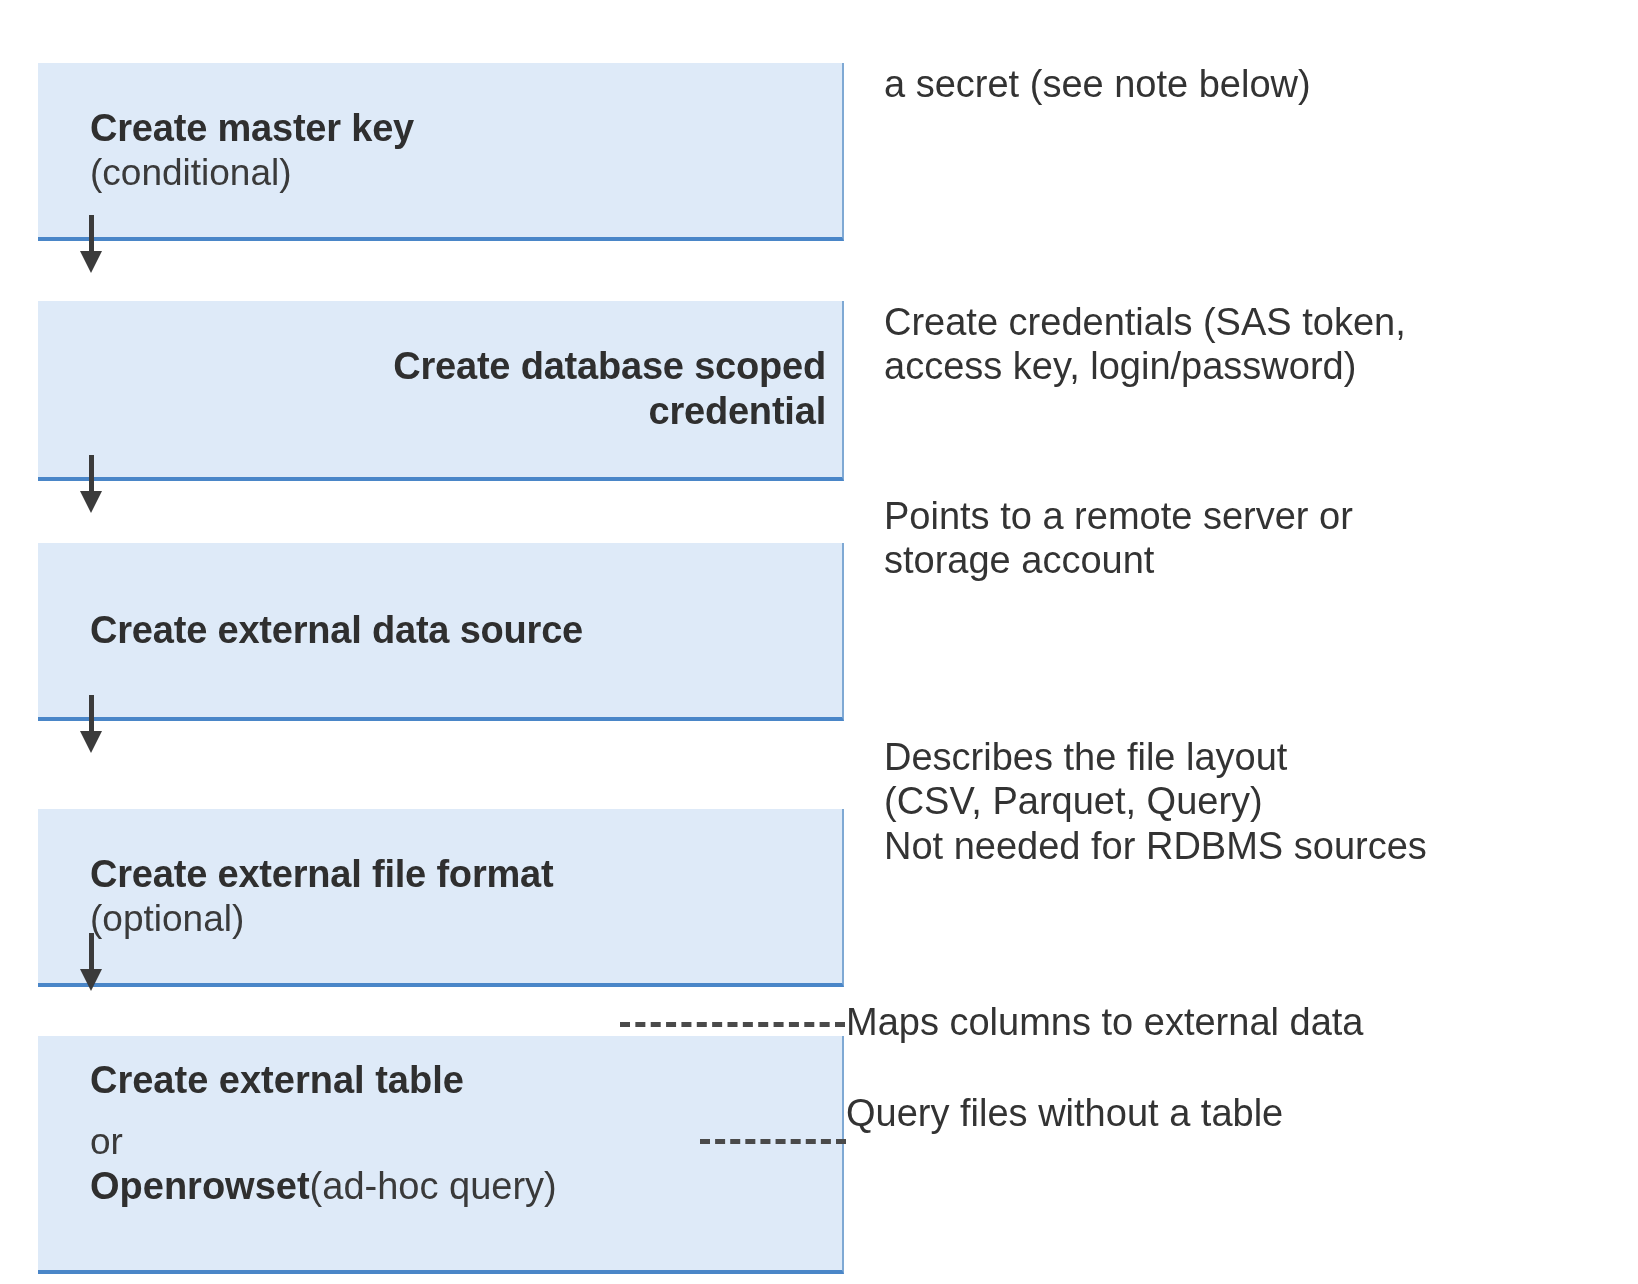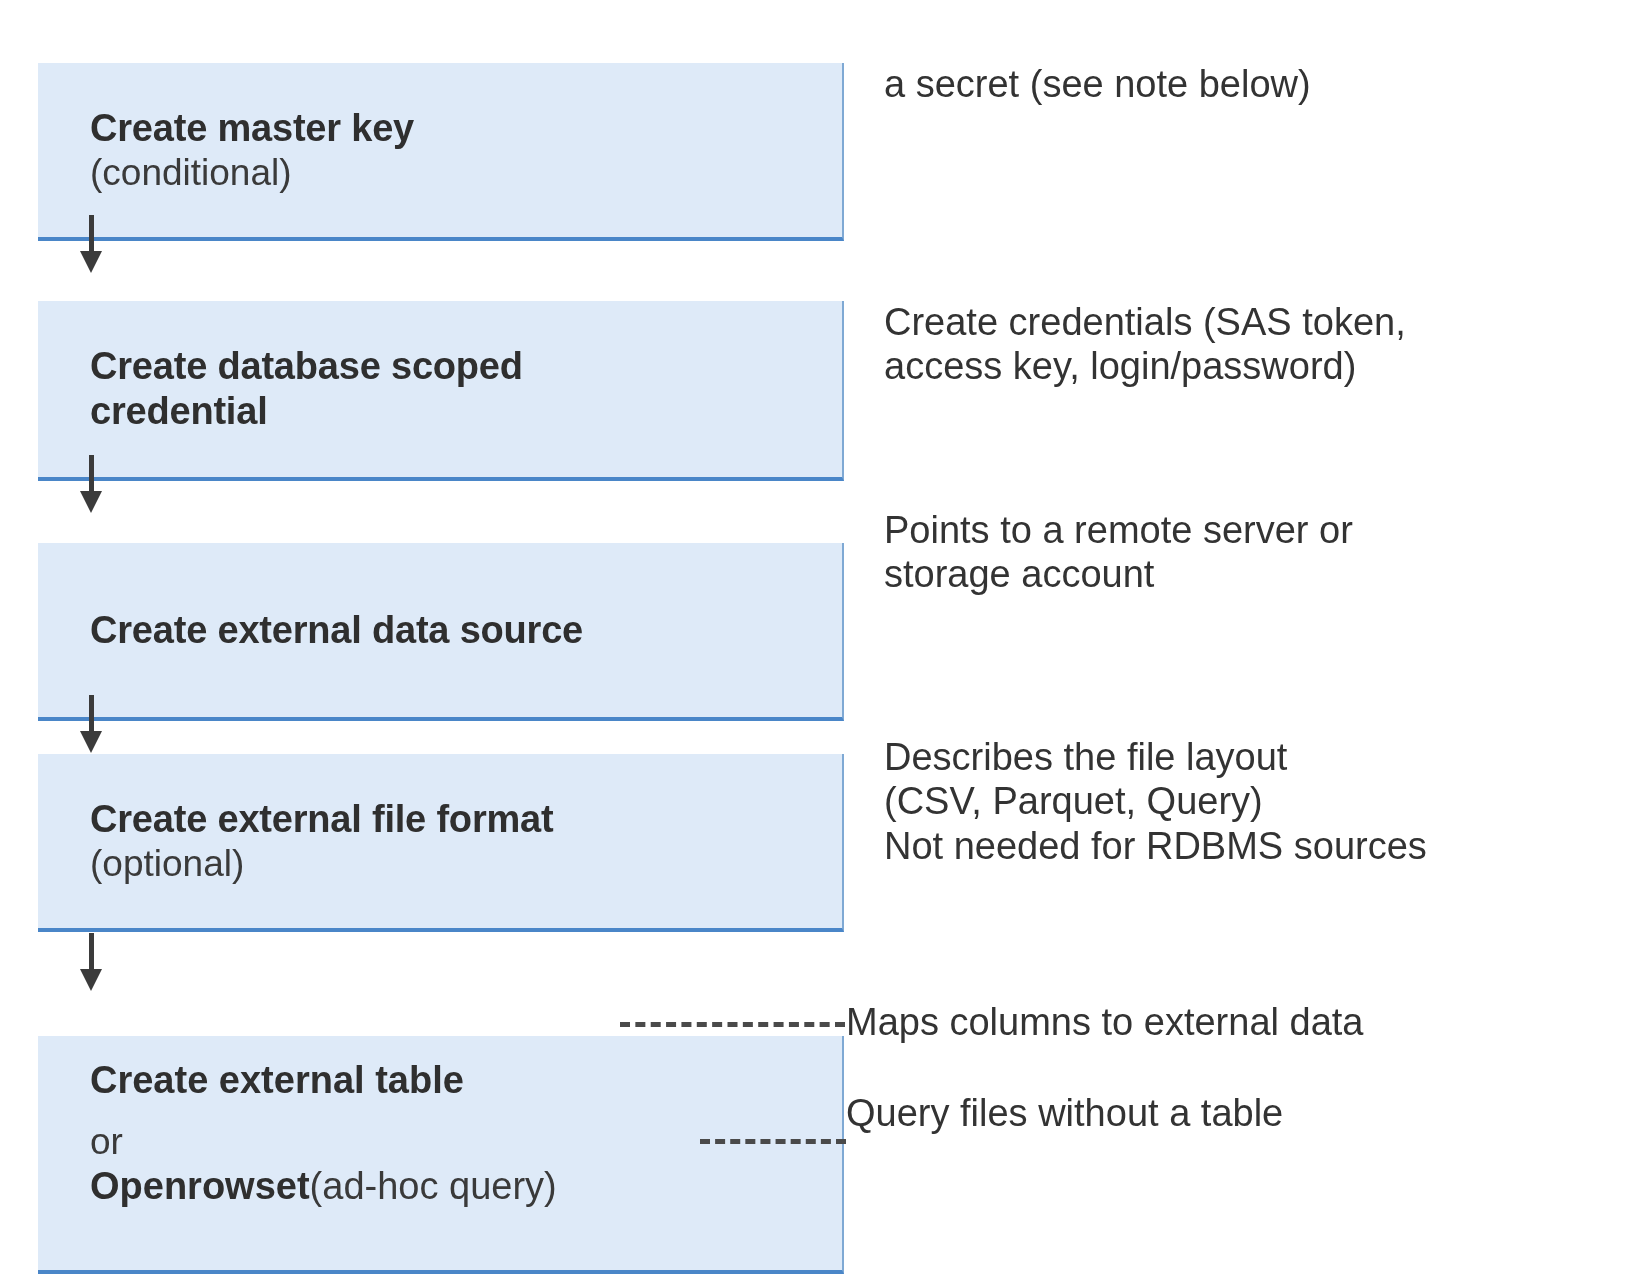--- a/index.html
+++ b/index.html
@@ -124,48 +124,48 @@
   </div>
   <div class="note" style="top:62px;">
     <span class="line">a secret (see note below)</span>
   </div>
 
   <div class="arrow" style="top:215px; height:58px;">
     <div class="shaft" style="height:38px;"></div>
     <div class="head" style="top:36px;"></div>
   </div>
 
-  <div class="step-box" style="top:273px; height:180px;">
+  <div class="step-box" style="top:273px; height:180px;align-items:flex-end;">
     <div class="step-title">Create database scoped</div>
     <div class="step-title">credential</div>
   </div>
   <div class="note" style="top:300px;">
     <span class="line">Create credentials (SAS token,</span>
     <span class="line">access key, login/password)</span>
   </div>
 
   <div class="arrow" style="top:455px; height:60px;">
     <div class="shaft" style="height:38px;"></div>
     <div class="head" style="top:36px;"></div>
   </div>
 
   <div class="step-box" style="top:515px; height:178px;">
     <div class="step-title">Create external data source</div>
   </div>
-  <div class="note" style="top:508px;">
+  <div class="note" style="top:494px;">
     <span class="line">Points to a remote server or</span>
     <span class="line">storage account</span>
   </div>
 
   <div class="arrow" style="top:695px; height:58px;">
     <div class="shaft" style="height:38px;"></div>
     <div class="head" style="top:36px;"></div>
   </div>
 
-  <div class="step-box" style="top:726px; height:178px;">
+  <div class="step-box" style="top:781px; height:178px;">
     <div class="step-title">Create external file format</div>
     <div class="step-sub">(optional)</div>
   </div>
   <div class="note" style="top:735px;">
     <span class="line">Describes the file layout</span>
     <span class="line">(CSV, Parquet, Query)</span>
     <span class="line">Not needed for RDBMS sources</span>
   </div>
 
   <div class="arrow" style="top:933px; height:58px;">

